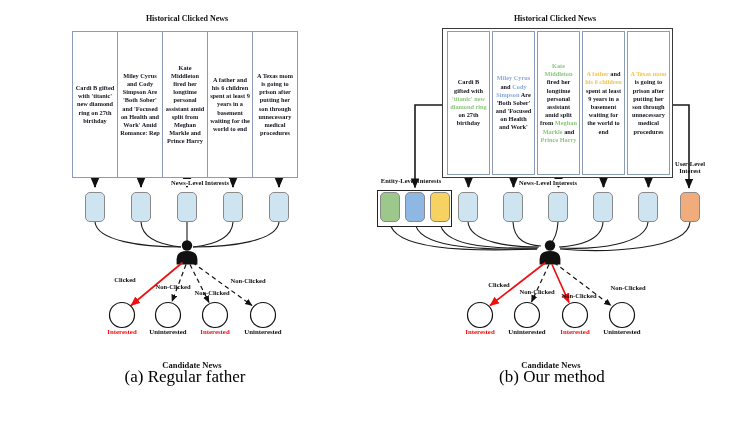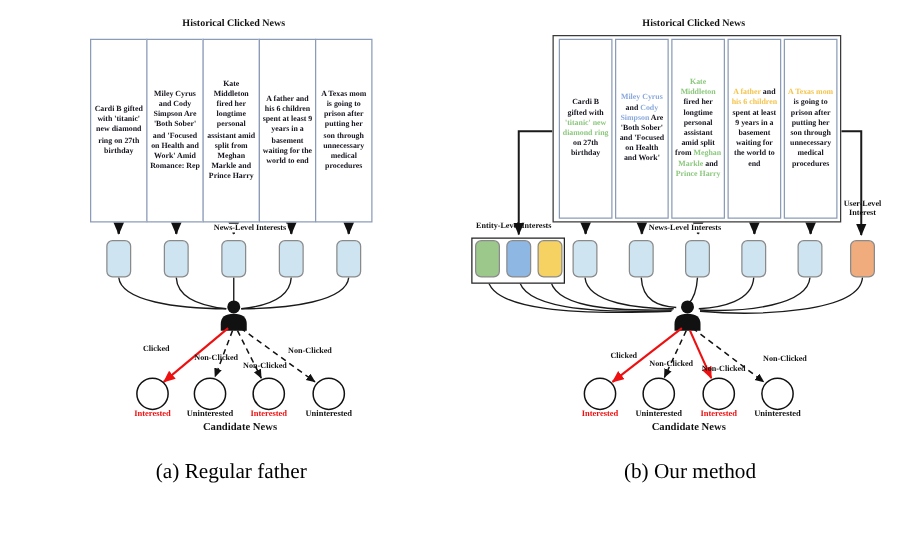--- a/index.html
+++ b/index.html
@@ -7,21 +7,21 @@
        font-family:"Liberation Serif",serif;overflow:hidden;}
   svg.overlay{position:absolute;left:0;top:0;}
 
   
   .lbl{position:absolute;transform:translateX(-50%);font-weight:bold;
        font-size:6.5px;line-height:1.15;white-space:nowrap;color:#111;text-align:center;}
   .ttl{font-size:8px;}
   .bgw{background:#fff;padding:0 1px;}
   .wrap{white-space:normal;width:42px;}
   .cand-lbl{font-size:6.8px;}
-  .cn{font-size:8.5px;}
+  .cn{font-size:8.5px;margin-top:24px;}
   .cap{position:absolute;transform:translateX(-50%);font-weight:normal;
        font-size:17px;color:#000;white-space:nowrap;}
 
   
   .newsrow{position:absolute;display:flex;}
   .row-a{left:72px;top:31px;}
   .row-b{left:447px;top:31px;gap:2px;}
   .nbox{width:46px;height:147px;border:1px solid #8b9cb8;margin-left:-1px;
         background:#fff;box-sizing:border-box;display:flex;align-items:center;
         font-weight:bold;font-size:6.3px;line-height:1.3;color:#14141e;}

